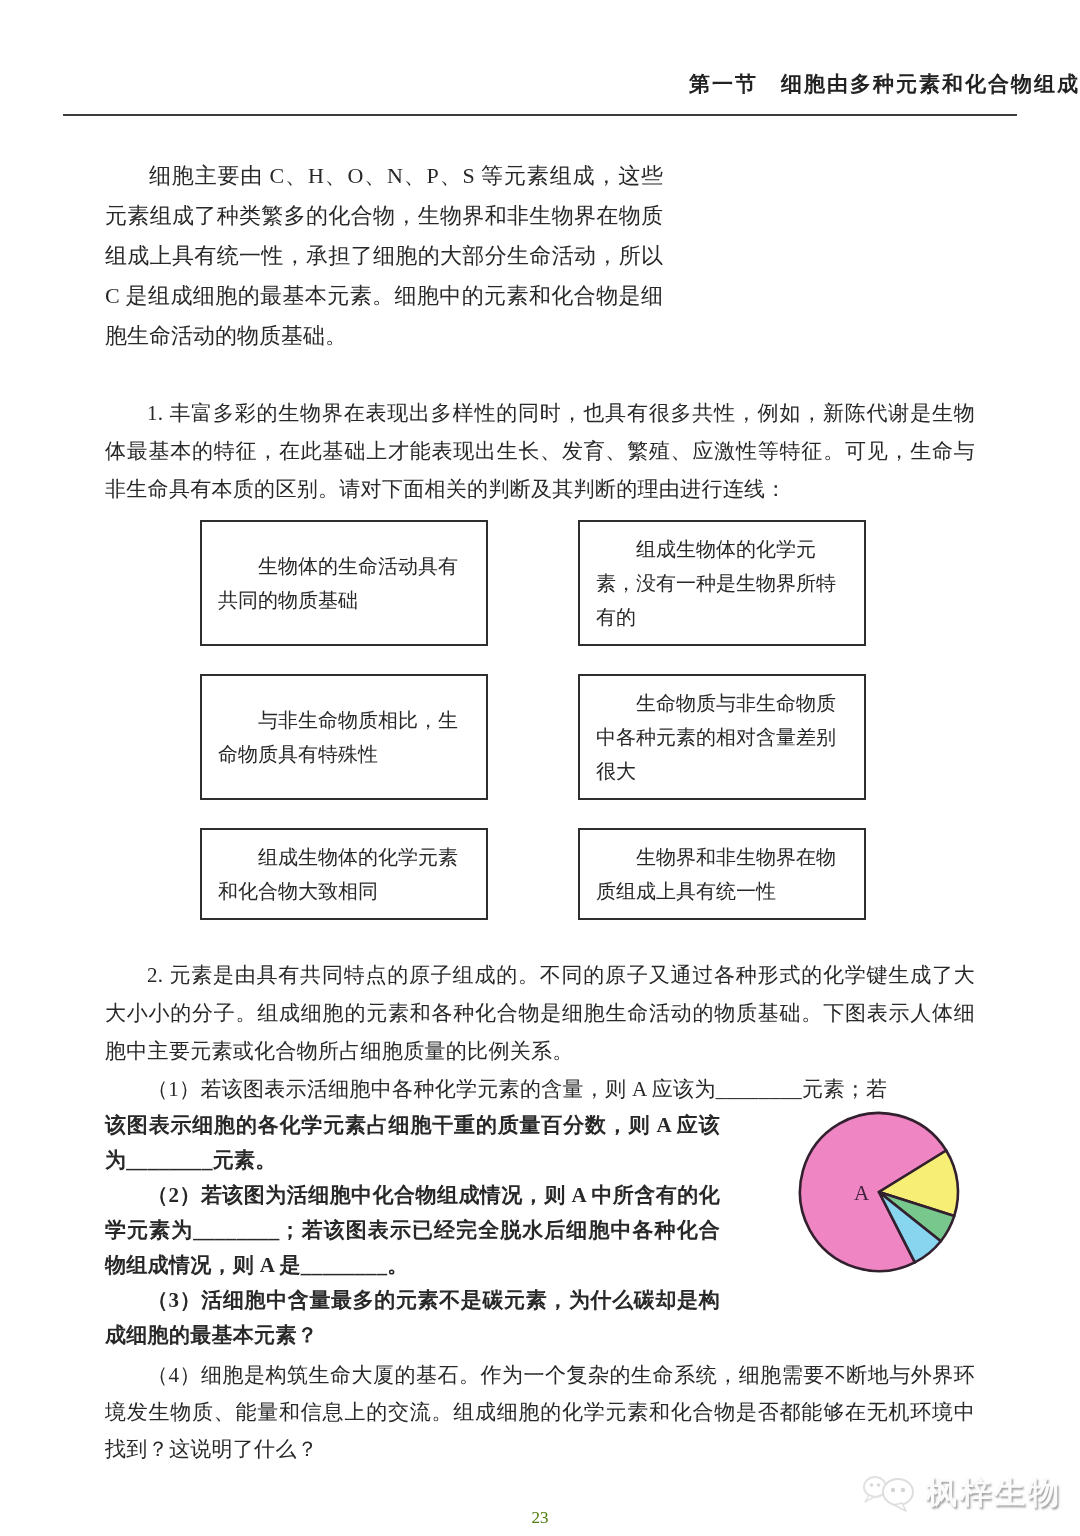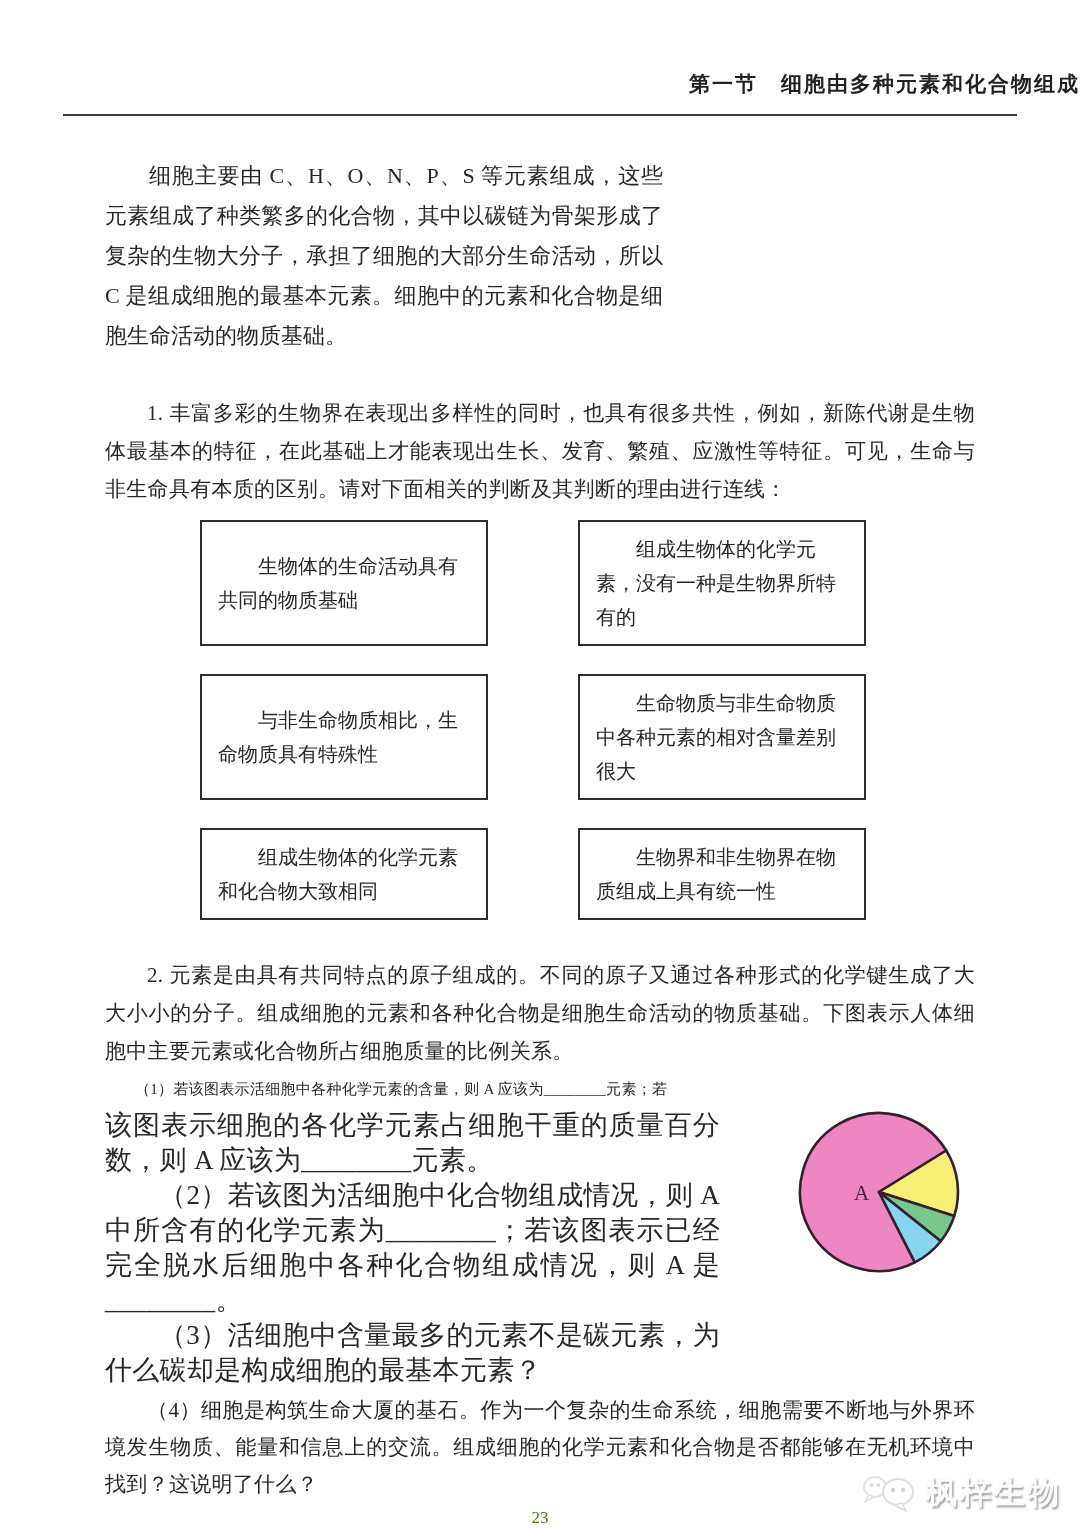--- a/index.html
+++ b/index.html
@@ -43,25 +43,25 @@
   .cbox{
     border:2px solid #2e2e2e;min-height:88px;box-sizing:border-box;
     padding:10px 16px;display:flex;align-items:center;
   }
   .cbox span{
     display:block;font-size:20px;line-height:34px;text-indent:2em;text-align:left;
   }
 
   
   .sub-line1{
-    margin:0 105px;font-size:15px;line-height:38px;text-indent:2em;
+    margin:0 105px;font-size:21px;line-height:38px;text-indent:2em;
     white-space:nowrap;letter-spacing:.3px;
   }
   .sub-wrap{margin:0 105px;width:870px;display:flex;align-items:flex-start;}
-  .sub-left{width:615px;font-size:27px;line-height:35px;text-align:justify;letter-spacing:.3px;}
+  .sub-left{width:615px;font-size:21px;line-height:35px;text-align:justify;letter-spacing:.3px;font-weight:bold;}
   .sub-left p{margin:0;}
   .sub-left p.ind{text-indent:2em;}
   .pie-col{margin-left:auto;margin-right:12px;width:168px;height:168px;}
   .sub4{margin:4px 105px 0 105px;font-size:21px;line-height:37px;text-indent:2em;text-align:justify;letter-spacing:.3px;}
 
   
   .page-num{position:absolute;top:1508px;left:0;right:0;text-align:center;font-size:17px;color:#4d7c0f;}
   .watermark{
     position:absolute;top:1472px;right:18px;display:flex;align-items:center;gap:8px;
     font-family:"Liberation Sans","DejaVu Sans",sans-serif;
@@ -75,21 +75,21 @@
 </head>
 <body>
 
 <div class="page">
 
   <div class="hdr">
     <div class="hdr-title">第一节　细胞由多种元素和化合物组成</div>
   </div>
   <hr class="hdr-rule">
 
-  <p class="intro">细胞主要由 C、H、O、N、P、S 等元素组成，这些元素组成了种类繁多的化合物，其中以碳链为骨架形成了复杂的生物大分子，承担了细胞的大部分生命活动，所以 C 是组成细胞的最基本元素。细胞中的元素和化合物是细胞生命活动的物质基础。</p>
+  <p class="intro">细胞主要由 C、H、O、N、P、S 等元素组成，这些元素组成了种类繁多的化合物，生物界和非生物界在物质组成上具有统一性，承担了细胞的大部分生命活动，所以 C 是组成细胞的最基本元素。细胞中的元素和化合物是细胞生命活动的物质基础。</p>
 
 
   <p class="q-par">1. 丰富多彩的生物界在表现出多样性的同时，也具有很多共性，例如，新陈代谢是生物体最基本的特征，在此基础上才能表现出生长、发育、繁殖、应激性等特征。可见，生命与非生命具有本质的区别。请对下面相关的判断及其判断的理由进行连线：</p>
 
   <div class="boxes">
     <div class="cbox">
         <span>生物体的生命活动具有共同的物质基础</span>
       </div>
     <div class="cbox">
         <span>组成生物体的化学元素，没有一种是生物界所特有的</span>

